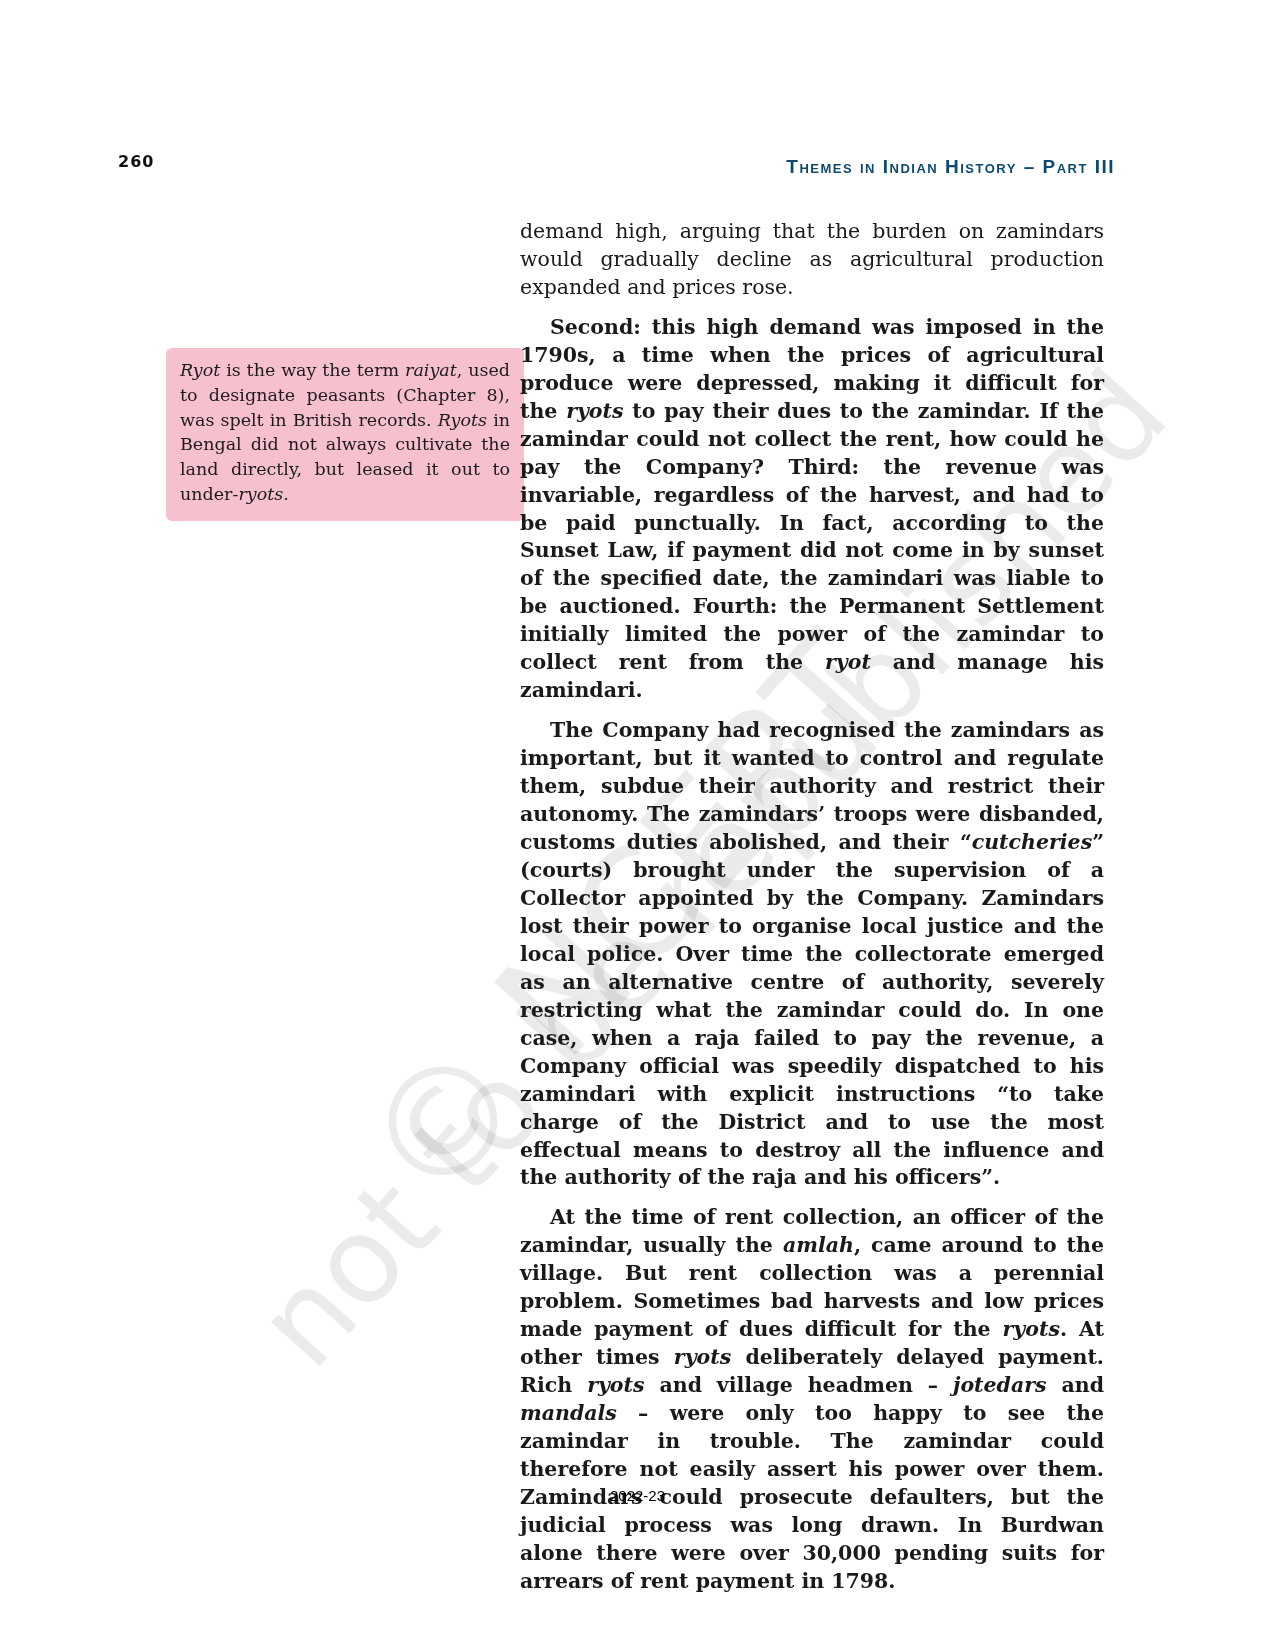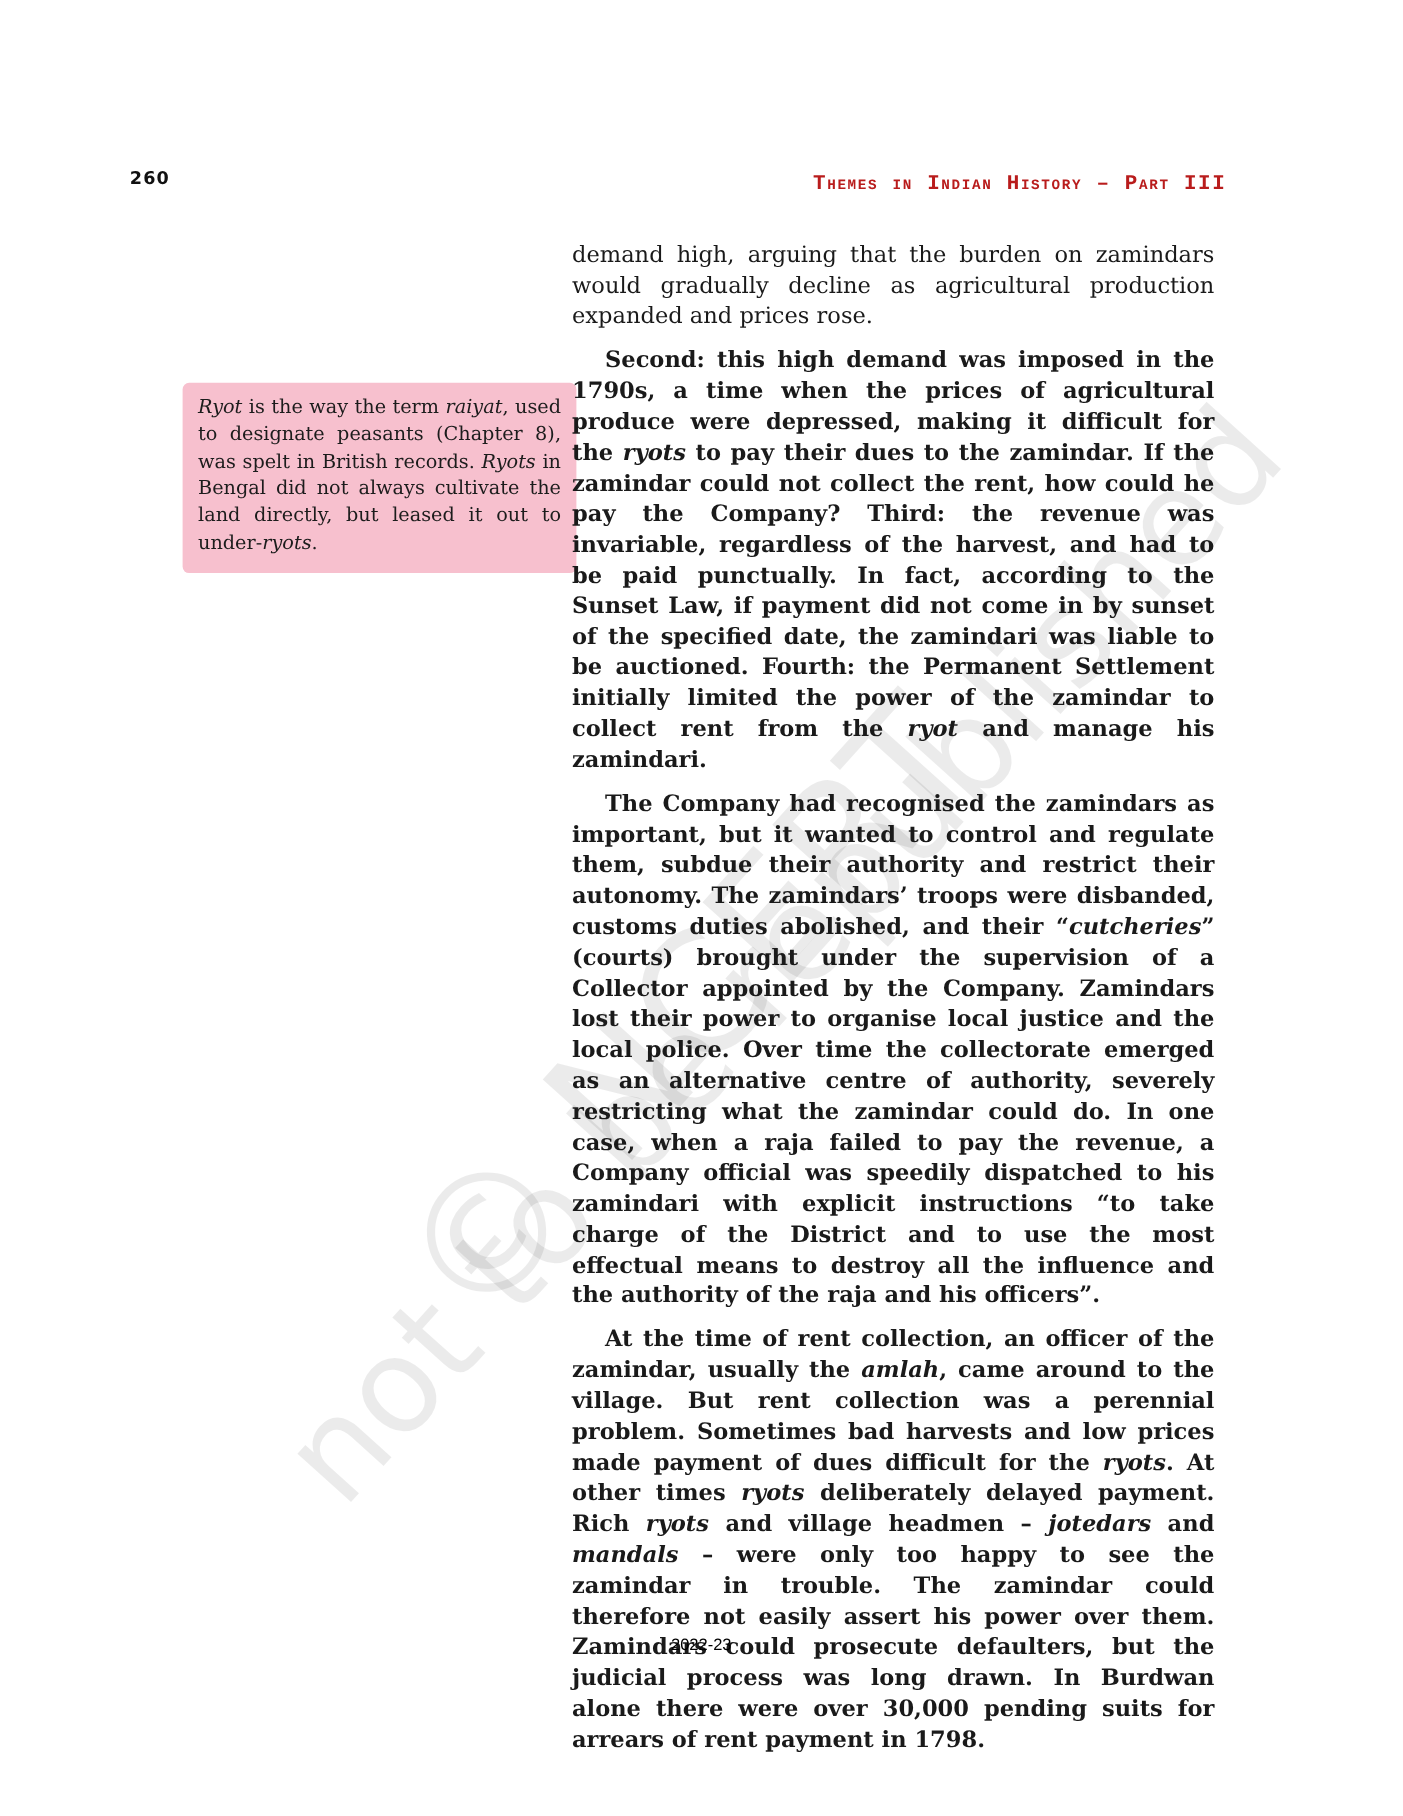--- a/index.html
+++ b/index.html
@@ -7,23 +7,23 @@
       width: 1275px; height: 1651px; position: relative; overflow: hidden;
       font-family: "DejaVu Serif", "Liberation Serif", serif; color: #1a1a1a;
     }
     .page-number {
       position: absolute; left: 118px; top: 152px;
       font-family: "DejaVu Sans", "Liberation Sans", sans-serif;
       font-weight: bold; font-size: 16px; letter-spacing: 1px; color: #111;
     }
     .running-head {
       position: absolute; right: 160px; top: 156px;
-      font-family: Liberation Mono, monospace;
+      font-family: Liberation Sans, sans-serif;
       font-weight: bold; font-size: 19px; letter-spacing: 1.5px;
-      font-variant: small-caps; color: #b91c1c; white-space: nowrap; text-align: center;
+      font-variant: small-caps; color: #0c4a6e; white-space: nowrap; text-align: center;
     }
     .side-note {
       position: absolute; left: 118px; top: 348px; width: 330px;
       padding: 10px 14px 14px 14px;
       background: #f7c0ce; border-radius: 6px;
       font-size: 17.5px; line-height: 24.8px; text-align: justify;
       color: #1c1c1c;
       margin-left: 48px;
     }
     .watermark {

